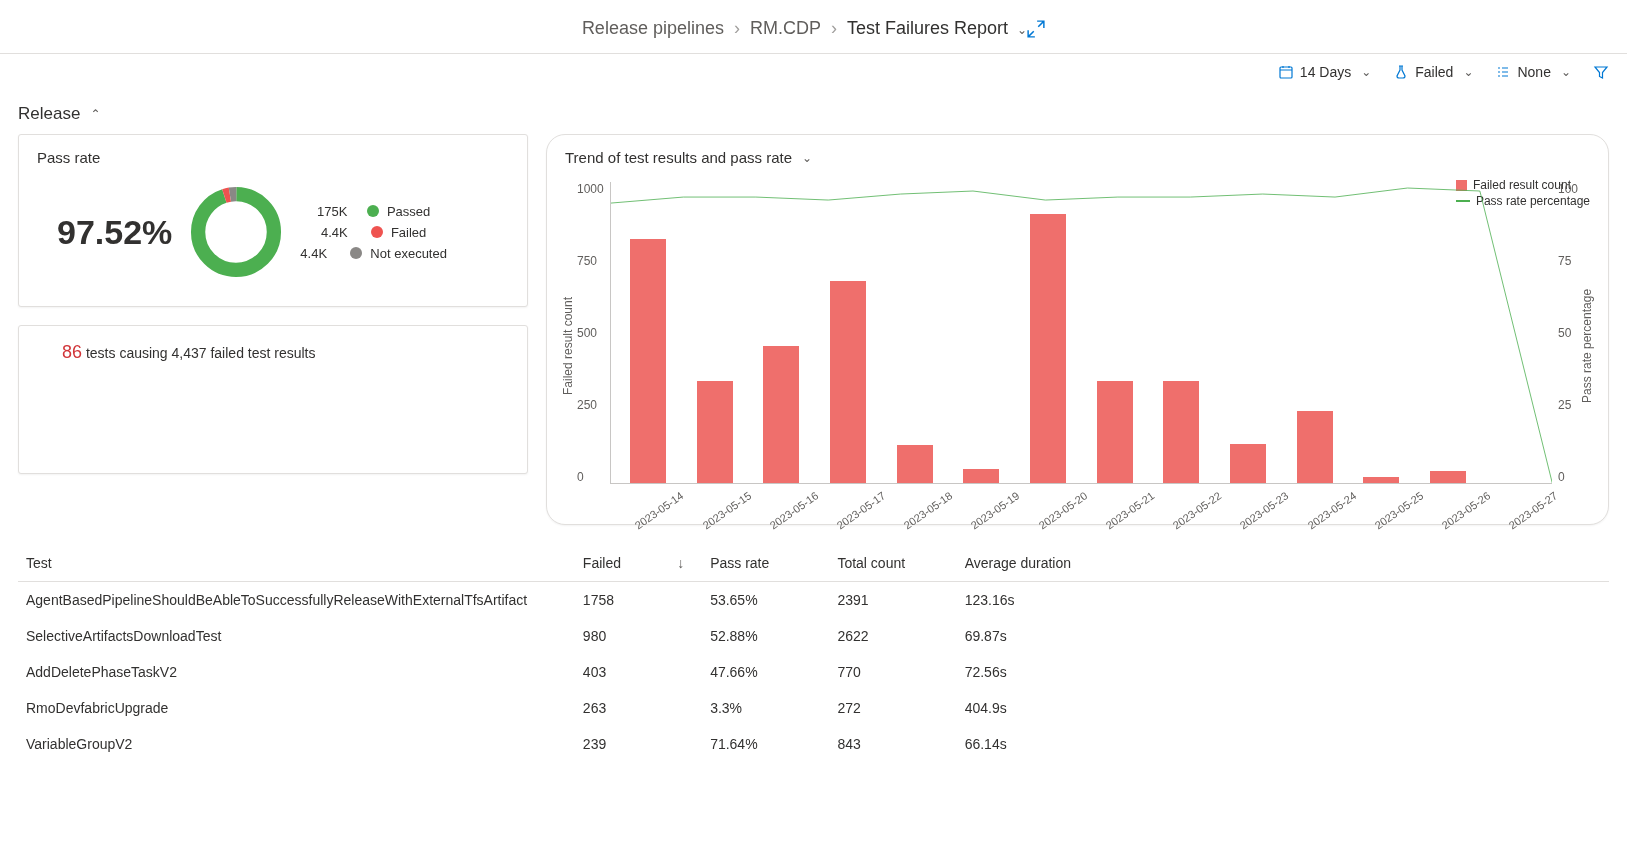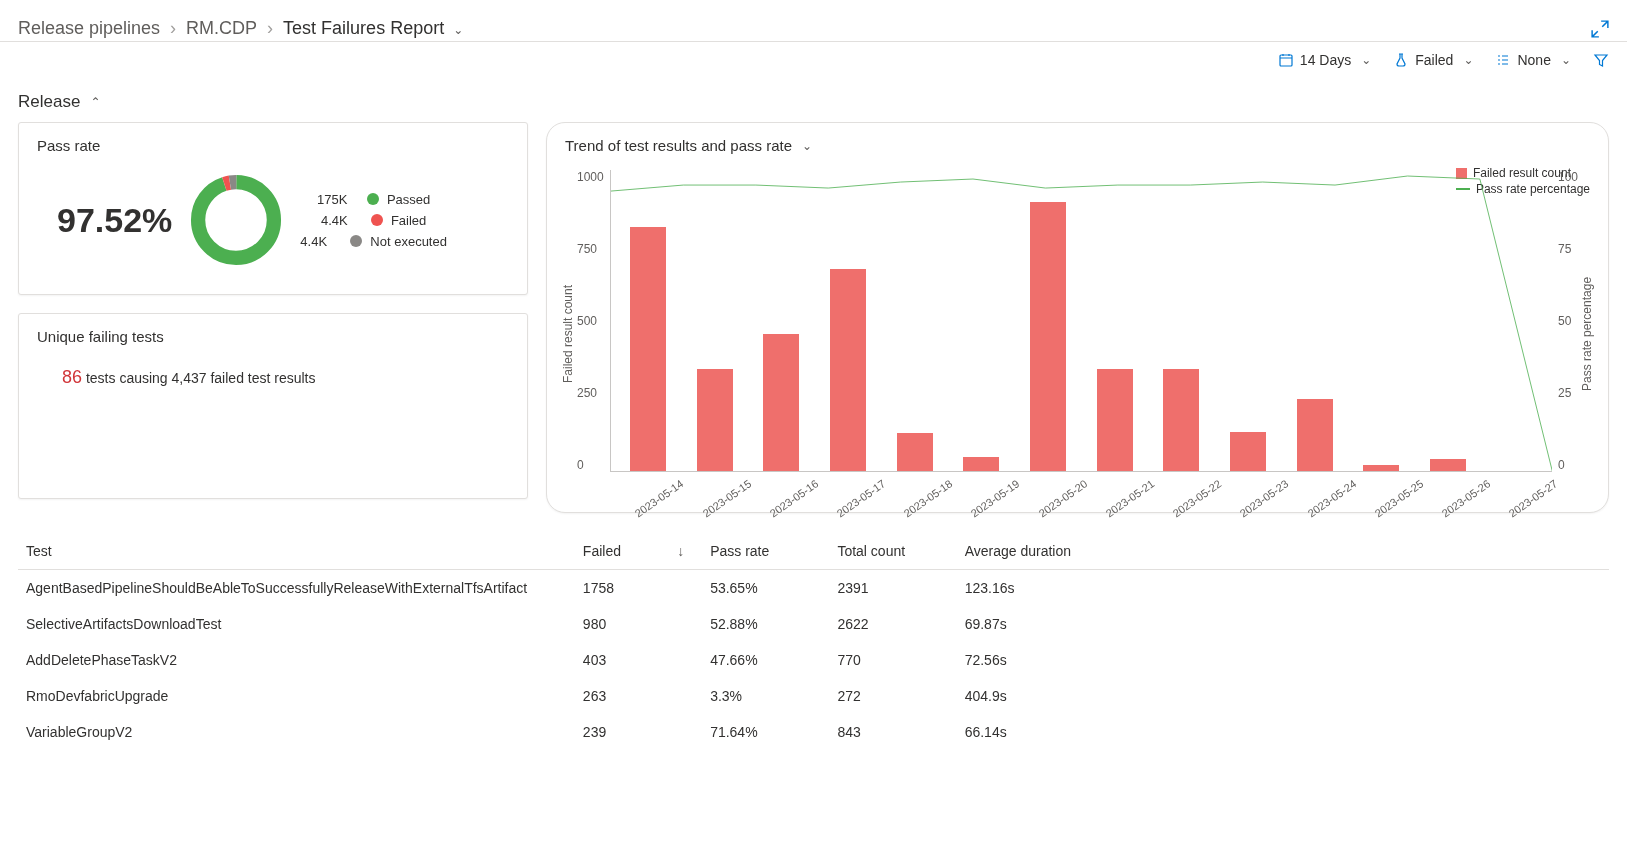--- a/index.html
+++ b/index.html
@@ -5,22 +5,22 @@
   * { box-sizing: border-box; margin: 0; padding: 0; }
   body {
     font-family: "Segoe UI", -apple-system, BlinkMacSystemFont, sans-serif;
     background: #fff;
     color: #323130;
     font-size: 14px;
   }
   .topbar {
     display: flex;
     align-items: center;
-    justify-content: space-between;
-    padding: 18px 18px 2px 18px;
+    justify-content: center;
+    padding: 18px 18px 14px 18px;
     border-bottom: 1px solid #e1dfdd;
   }
   .breadcrumb {
     display: flex;
     align-items: center;
     gap: 10px;
     font-size: 18px;
   }
   .breadcrumb .crumb { color: #605e5c; cursor: pointer; }
   .breadcrumb .crumb.current { color: #323130; }
@@ -285,21 +285,20 @@
           <div class="legend-row">
             <span class="count">4.4K</span>
             <span class="dot" style="background:#8a8886"></span>
             <span>Not executed</span>
           </div>
         </div>
       </div>
     </div>
 
     <div class="card">
-      <div class="card-title">Unique failing tests</div>
       <div class="failing-card-body">
         <span class="failing-line">
           <span class="num">86</span>
           <span>tests causing 4,437 failed test results</span>
         </span>
       </div>
     </div>
 
   </div>
 

